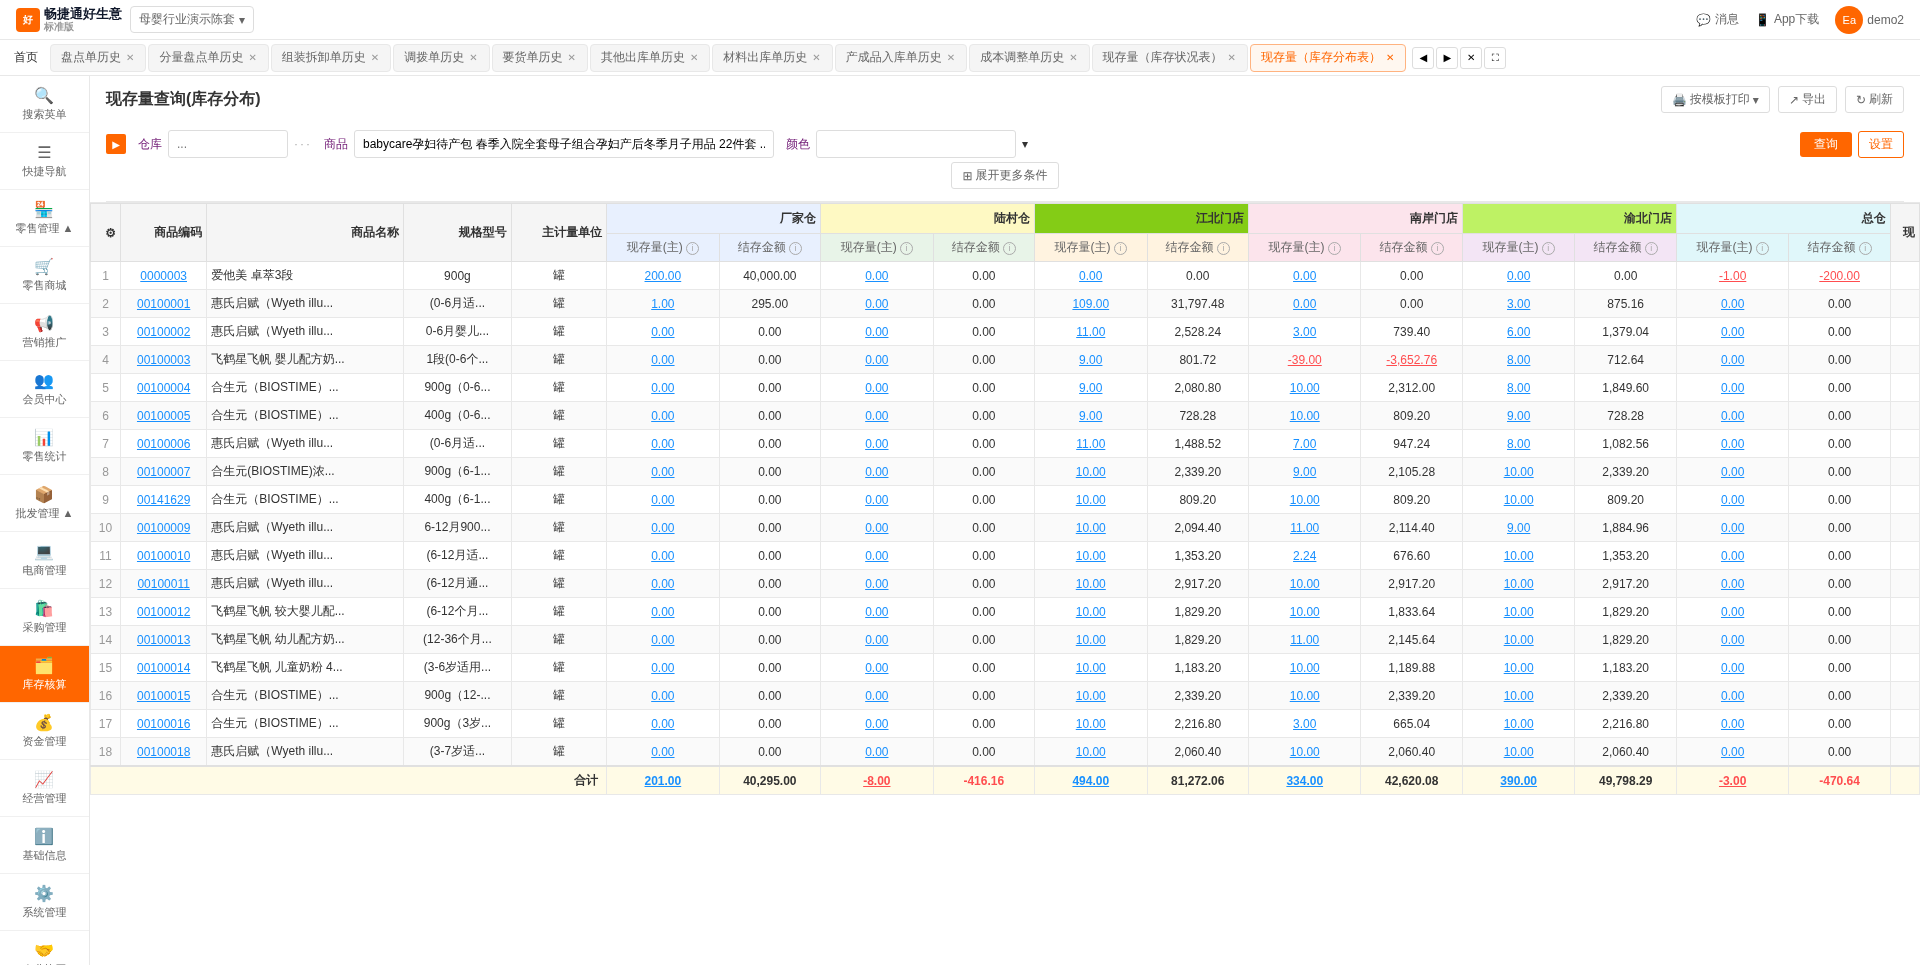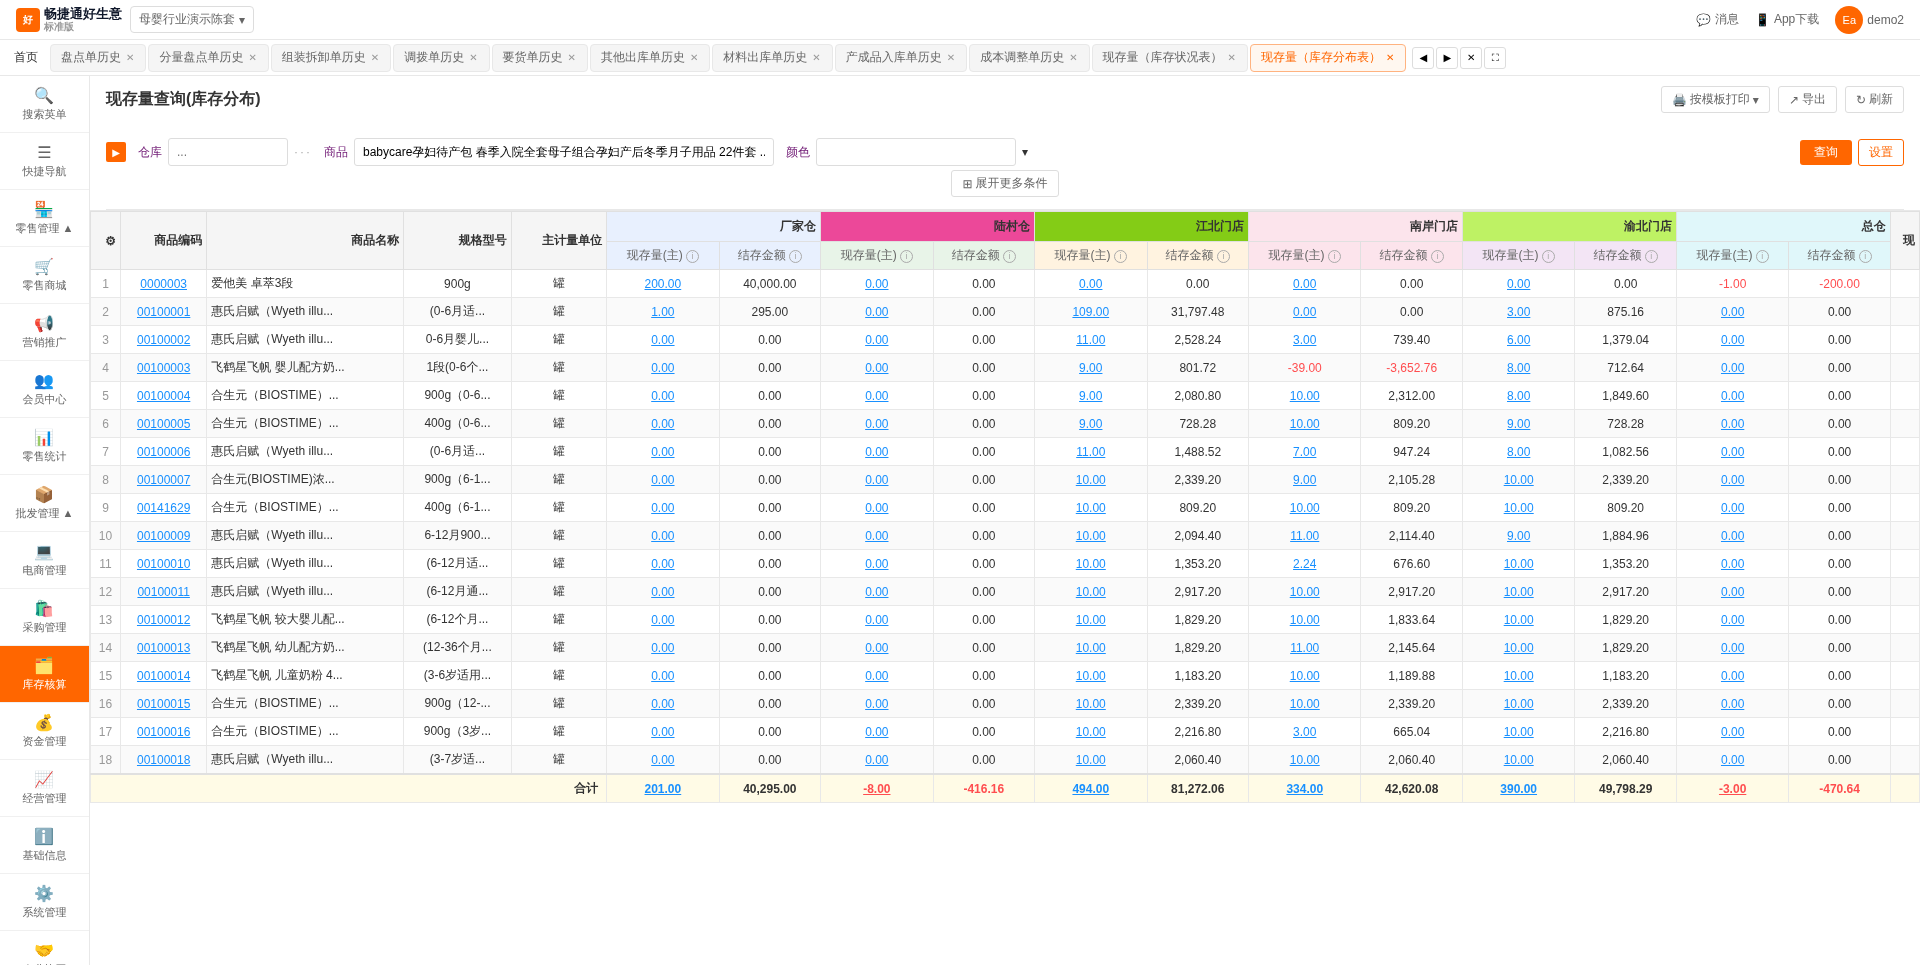--- a/index.html
+++ b/index.html
@@ -33,21 +33,21 @@
     .sidebar::-webkit-scrollbar { width: 4px; }
     .sidebar-item { padding: 10px 4px; text-align: center; cursor: pointer; color: #666; font-size: 11px; border-bottom: 1px solid #f0f0f0; }
     .sidebar-item.active { background: #ff6600; color: white; }
     .sidebar-item .icon { font-size: 16px; margin-bottom: 2px; }
 
     
     .content { flex: 1; overflow: hidden; display: flex; flex-direction: column; }
 
     
     .page-header { background: #fff; padding: 10px 16px 0 16px; border-bottom: 1px solid #e8e8e8; }
-    .page-title-row { display: flex; align-items: center; justify-content: space-between; margin-bottom: 17px; }
+    .page-title-row { display: flex; align-items: center; justify-content: space-between; margin-bottom: 9px; }
     .page-title { font-size: 16px; font-weight: bold; color: #333; }
     .header-actions { display: flex; align-items: center; gap: 8px; }
     .header-btn { padding: 4px 10px; border: 1px solid #ddd; border-radius: 3px; background: #fff; cursor: pointer; color: #666; font-size: 12px; display: flex; align-items: center; gap: 3px; }
 
     
     .filter-area { background: #fff; padding: 8px 16px; border-bottom: 1px solid #e8e8e8; }
     .filter-row { display: flex; align-items: center; gap: 12px; flex-wrap: wrap; }
     .filter-item { display: flex; align-items: center; gap: 6px; }
     .filter-label { color: #701a75; white-space: nowrap; }
     .filter-input { height: 28px; padding: 0 8px; border: 1px solid #ddd; border-radius: 3px; font-size: 12px; width: 80px; }
@@ -61,21 +61,21 @@
     
     .table-container { flex: 1; overflow: auto; background: #fff; }
     table { width: 100%; border-collapse: collapse; font-size: 12px; }
     thead { position: sticky; top: 0; z-index: 10; }
     thead tr:first-child th { background: #f5f5f5; padding: 6px 4px; text-align: right; border: 1px solid #e0e0e0; font-weight: bold; color: #333; }
     thead tr:second-child th { background: #fafafa; }
     th { background: #f5f5f5; padding: 5px 4px; text-align: center; border: 1px solid #e0e0e0; font-weight: normal; color: #666; white-space: nowrap; }
     td { padding: 5px 4px; border: 1px solid #e8e8e8; text-align: center; white-space: nowrap; }
     tr:nth-child(even) td { background: #fafafa; }
     .num { color: #1890ff; text-decoration: underline; cursor: pointer; }
-    .num-red { color: #ff4d4f; cursor: pointer; }
+    .num-red { color: #ff4d4f; text-decoration: underline; cursor: pointer; }
     .footer-row td { background: #fffbe6; font-weight: bold; border-top: 2px solid #e0e0e0; }
     .footer-row td.red { color: #ff4d4f; }
     .gear-col { width: 30px; }
     .col-idx { width: 30px; color: #999; }
 
     
     .table-container::-webkit-scrollbar { width: 8px; height: 8px; }
     .table-container::-webkit-scrollbar-track { background: #f1f1f1; }
     .table-container::-webkit-scrollbar-thumb { background: #ccc; border-radius: 4px; }
 
@@ -262,21 +262,21 @@
     <div class="table-container">
       <table>
         <thead>
           <tr>
             <th rowspan="2" class="gear-col">⚙</th>
             <th rowspan="2">商品编码</th>
             <th rowspan="2" style="min-width:120px">商品名称</th>
             <th rowspan="2">规格型号</th>
             <th rowspan="2">主计量单位</th>
             <th colspan="2" style="background:#e8f0fe">厂家仓</th>
-            <th colspan="2" style="background:#ec4899">陆村仓</th>
+            <th colspan="2" style="background:#fef9c3">陆村仓</th>
             <th colspan="2" style="background:#84cc16">江北门店</th>
             <th colspan="2" style="background:#fce4ec">南岸门店</th>
             <th colspan="2" style="background:#bef264">渝北门店</th>
             <th colspan="2" style="background:#e0f7fa">总仓</th>
             <th rowspan="2" style="background:#f5f5f5">现</th>
           </tr>
           <tr>
             <th style="background:#e8f0fe">现存量(主) <span class="info-icon">i</span></th>
             <th style="background:#e8f0fe">结存金额 <span class="info-icon">i</span></th>
             <th style="background:#e8f4e8">现存量(主) <span class="info-icon">i</span></th>

